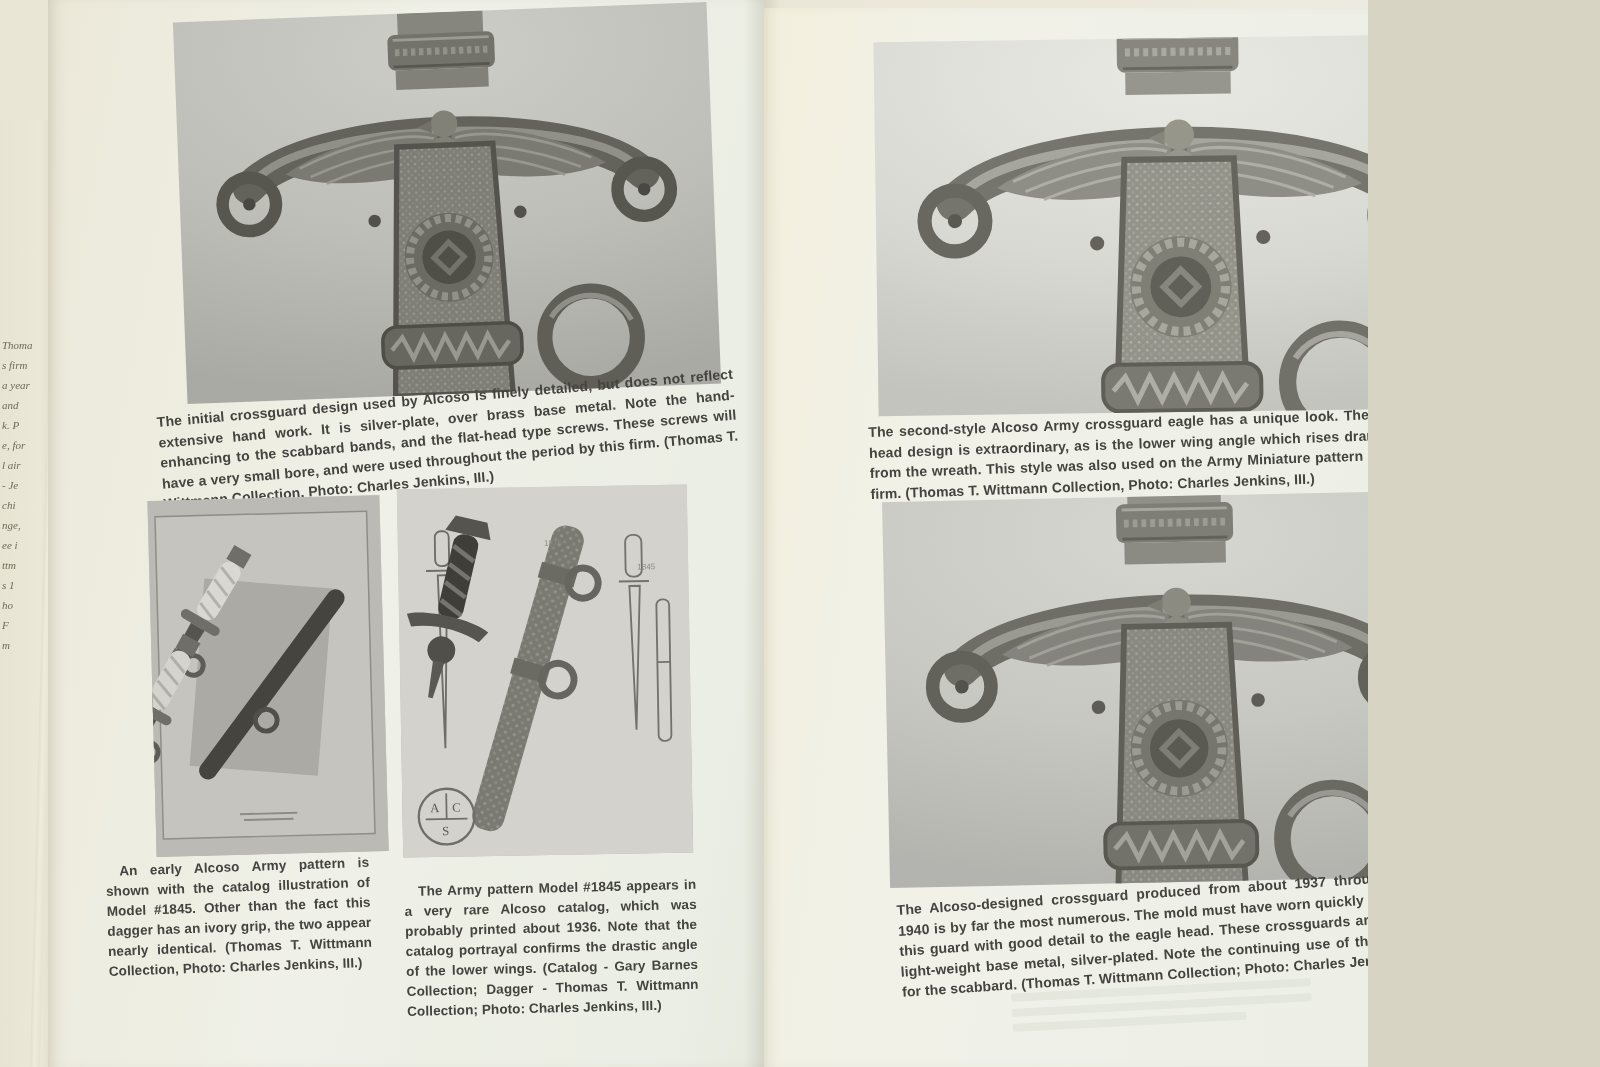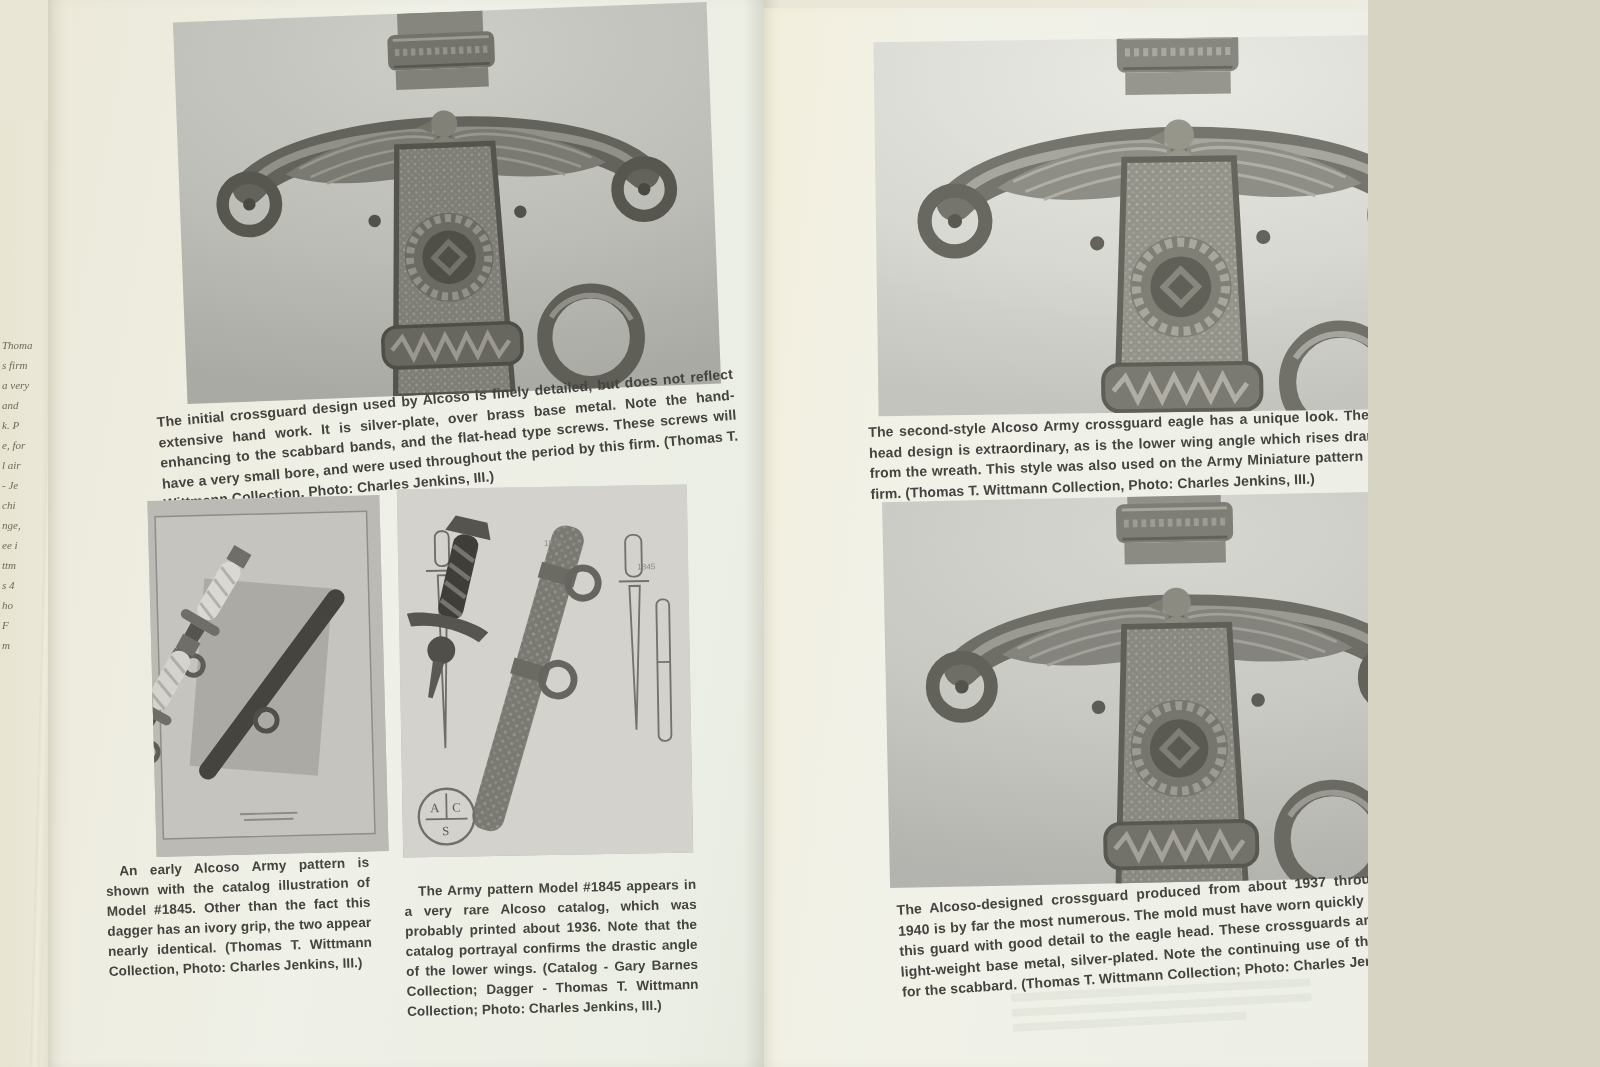--- a/index.html
+++ b/index.html
@@ -90,31 +90,31 @@
     </symbol>
   </defs>
 </svg>
 
 <div class="scene">
 
   <div class="prev-page">
     <div class="edge-fragments">
       <span>Thoma</span>
       <span>s firm</span>
-      <span>a very</span>
+      <span>a year</span>
       <span>and</span>
       <span>k. P</span>
       <span>e, for</span>
       <span>l air</span>
       <span>- Je</span>
       <span>chi</span>
       <span>nge,</span>
       <span>ee i</span>
       <span>ttm</span>
-      <span>s 4</span>
+      <span>s 1</span>
       <span>ho</span>
       <span>F</span>
       <span>m</span>
     </div>
   </div>
   <div class="stack-edge" style="left:44px;top:0;width:10px;height:1067px;transform:rotate(1.5deg);"></div>
 
   <div class="page left">
 
     <div class="photo ph-dark" style="left:132px;top:12px;width:534px;height:382px;transform:rotate(-2.2deg);" aria-label="Close-up of early Alcoso Army dagger crossguard with eagle, wreath medallion, scabbard band and hanger ring">

